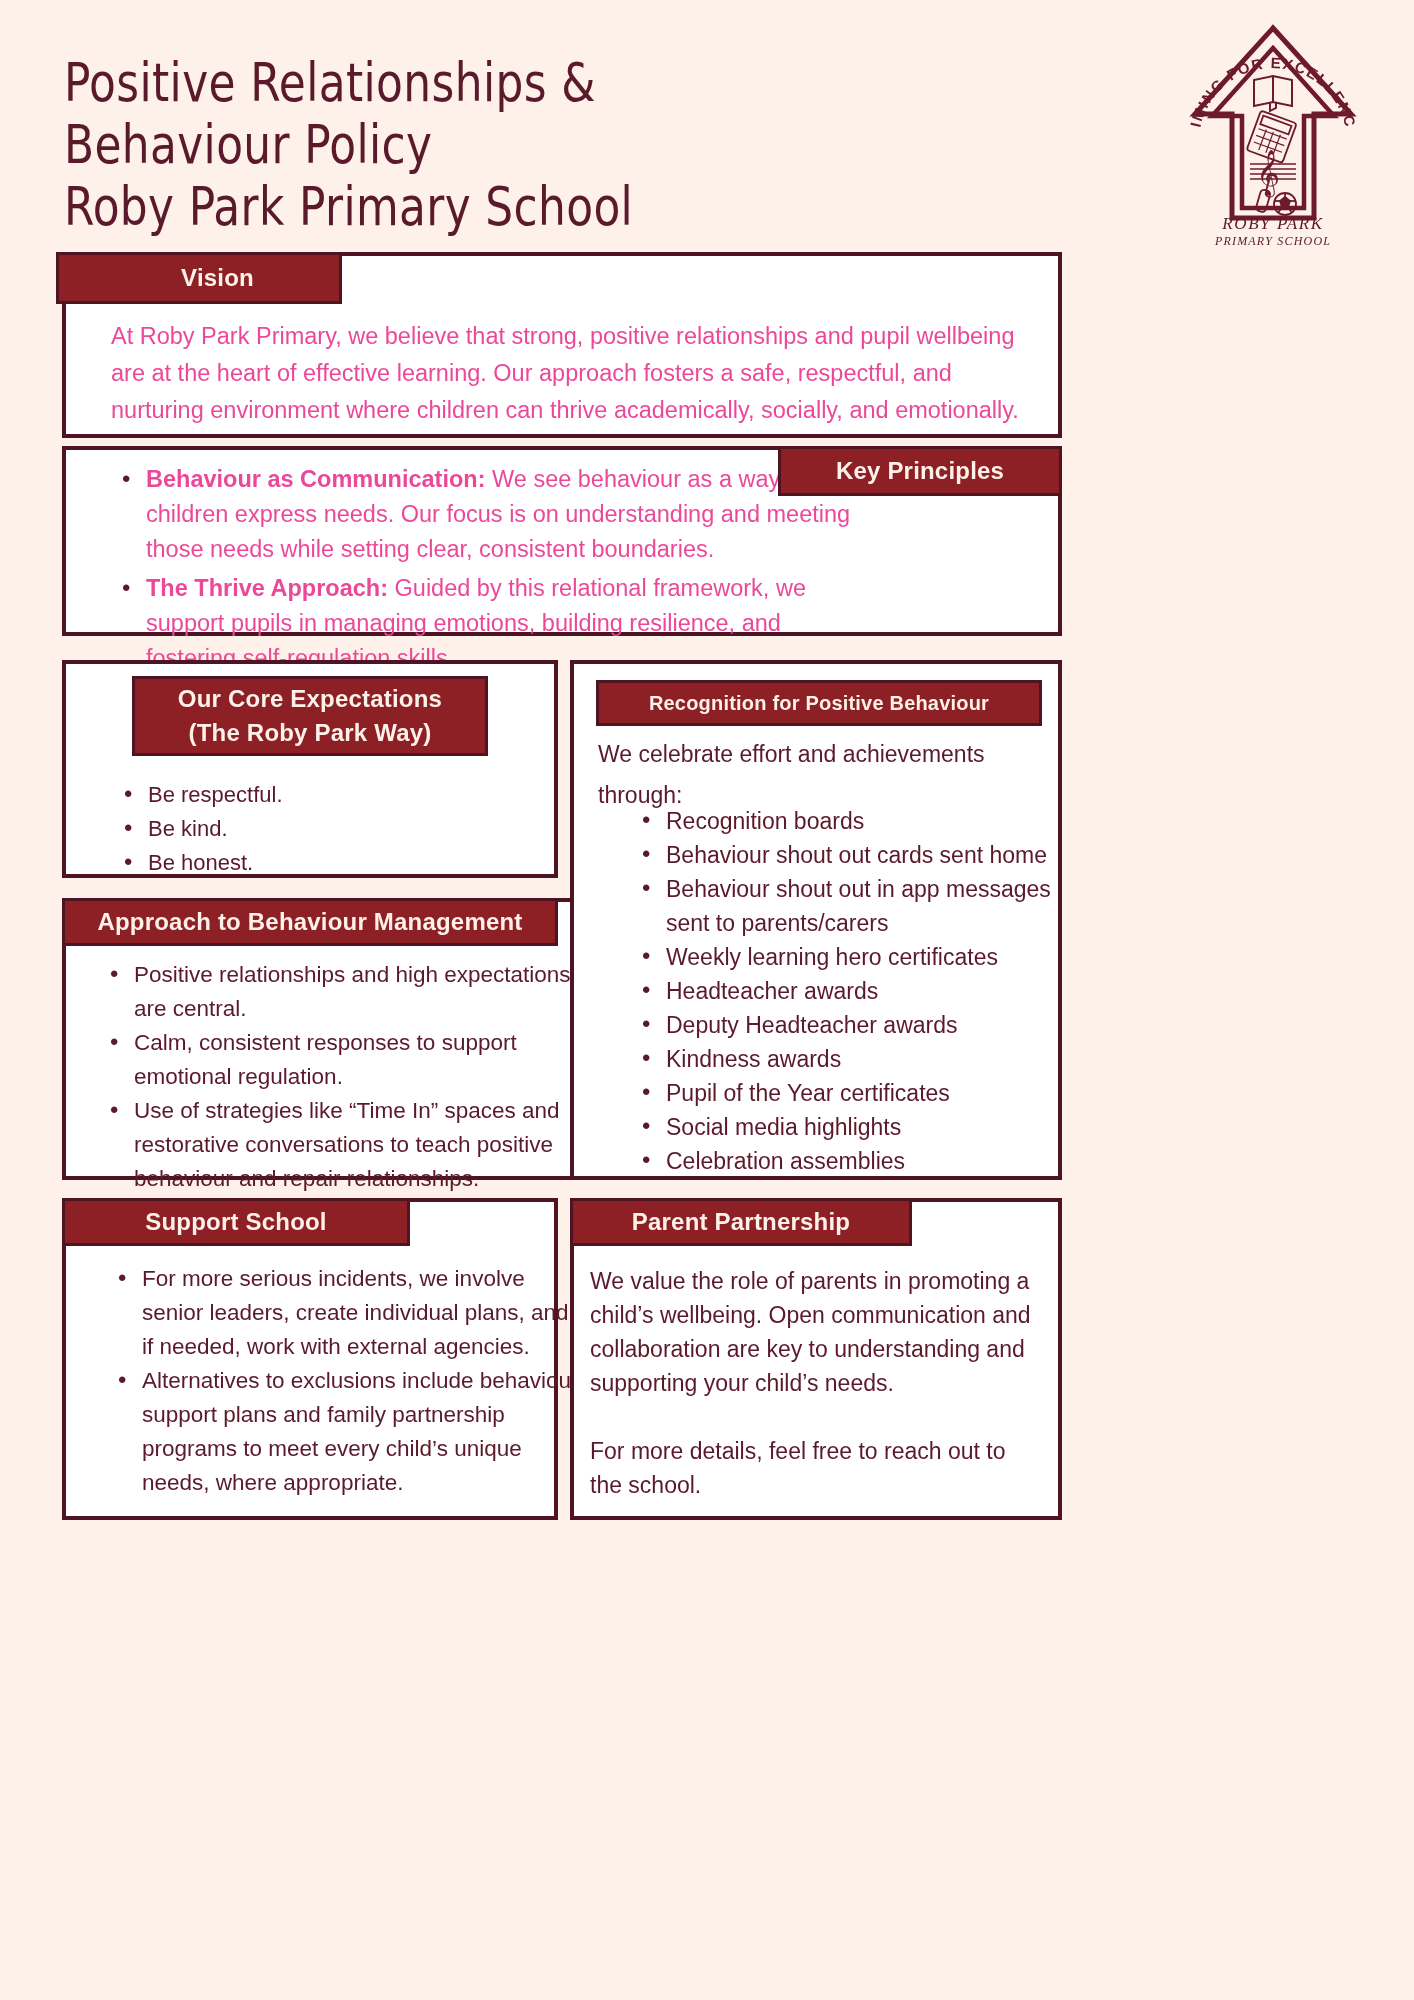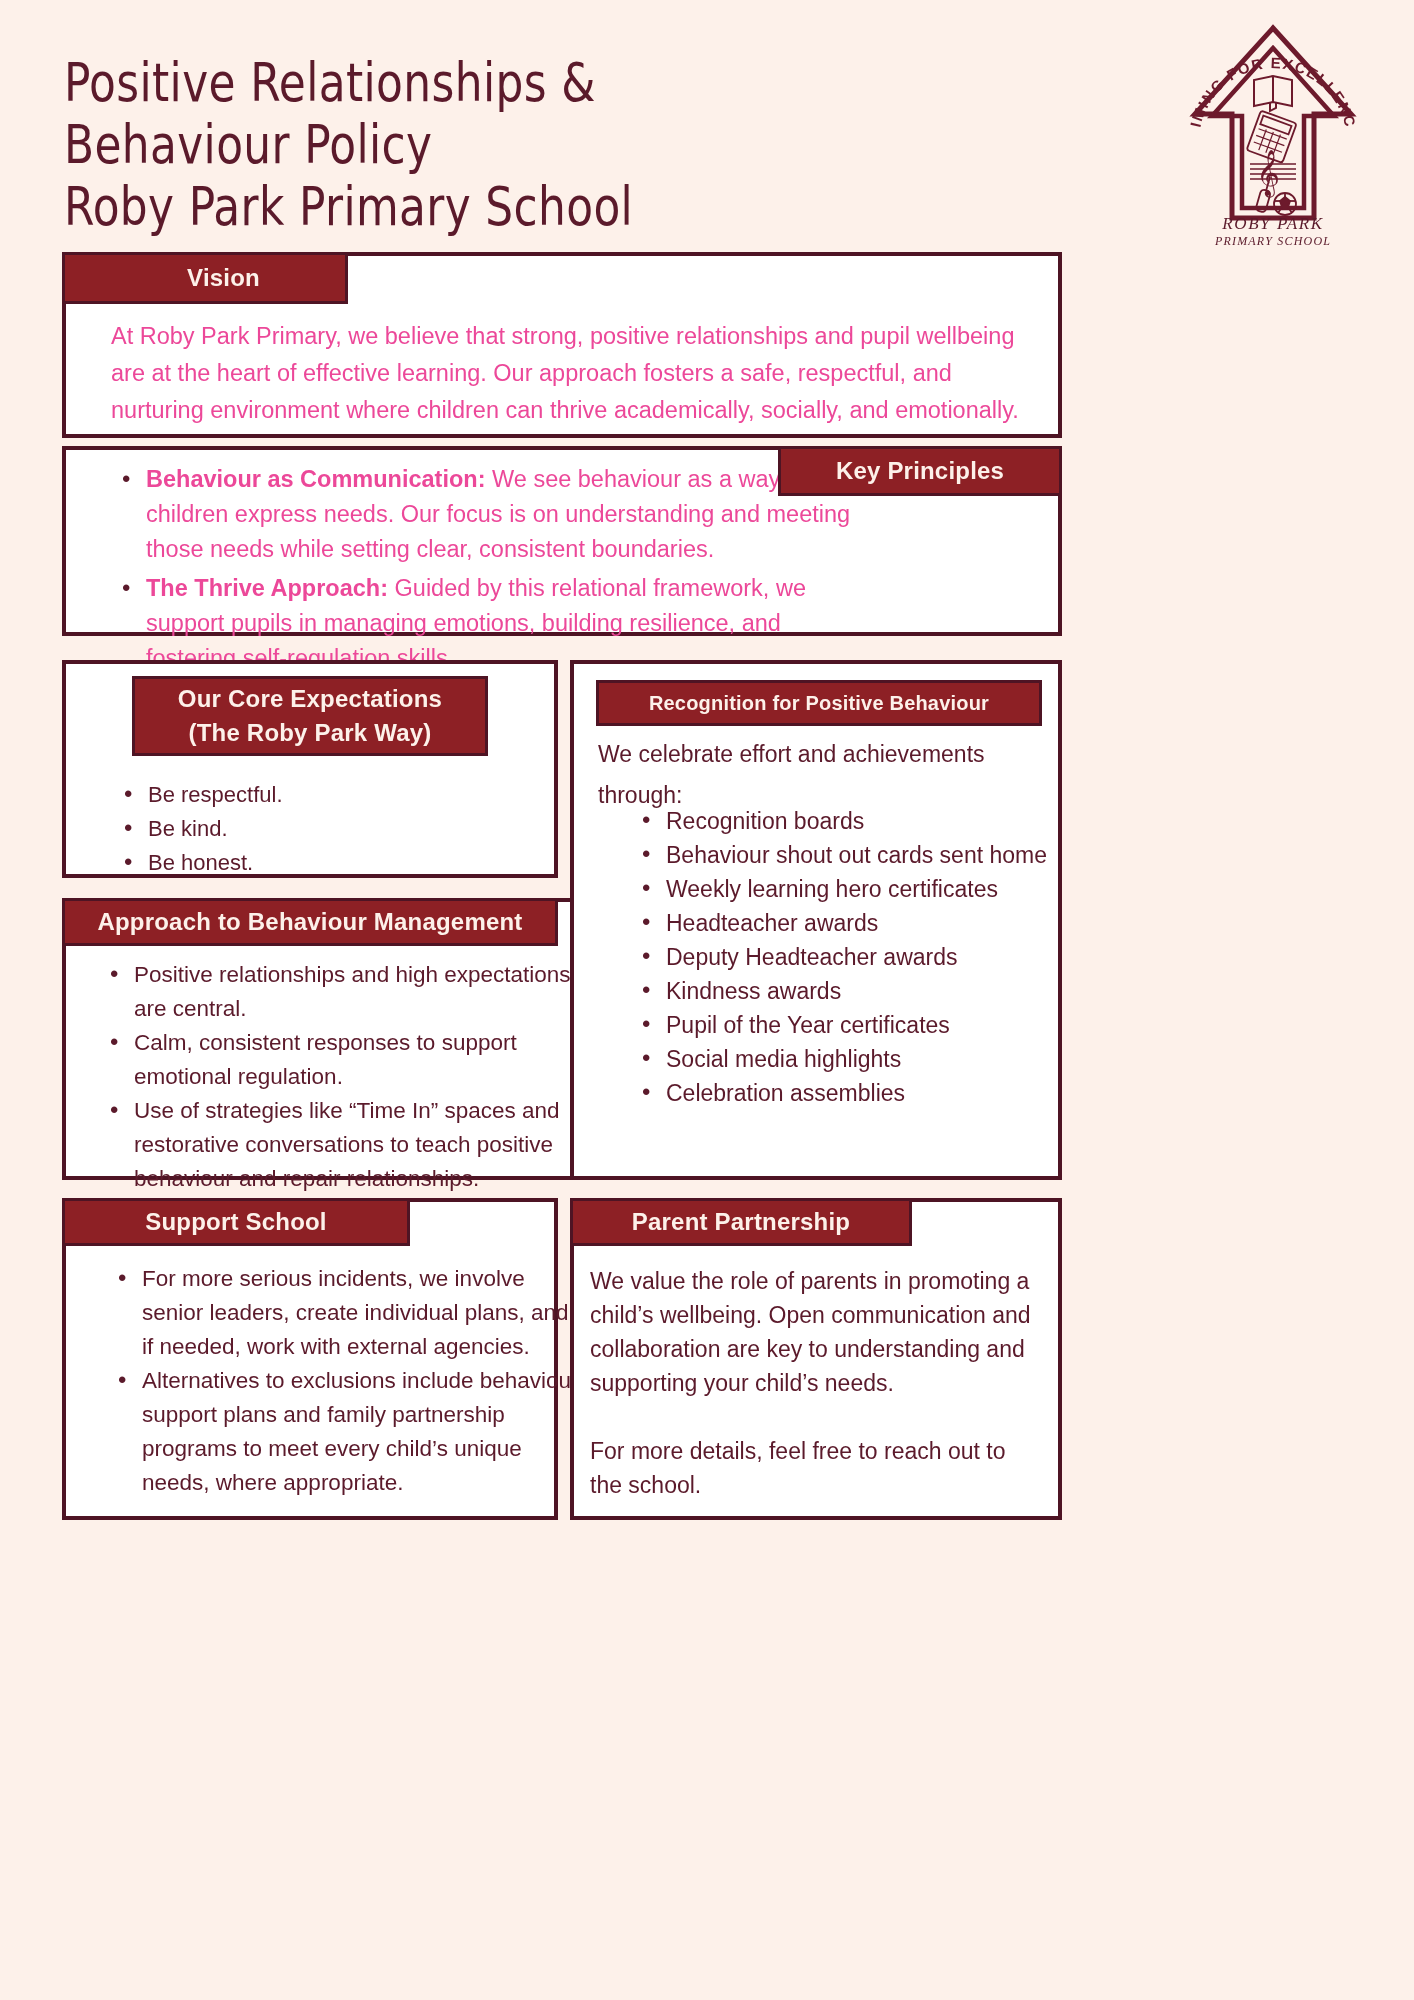--- a/index.html
+++ b/index.html
@@ -117,21 +117,21 @@
     position: absolute;
     left: 0;
     top: -1px;
     font-size: 24px;
     color: #5b1a2b;
   }
   b, .bold { font-weight: bold; }
 
   
   #vision-panel   { left: 62px;  top: 252px; width: 1000px; height: 186px; }
-  #vision-tab     { left: 62px;  top: 252px; width: 286px;  height: 52px; padding-left: 37px; }
+  #vision-tab     { left: 56px;  top: 252px; width: 286px;  height: 52px; padding-left: 37px; }
   #vision-text    { position:absolute; left: 45px; top: 62px; width: 910px; }
 
   #principles-panel { left: 62px; top: 446px; width: 1000px; height: 190px; }
   #principles-tab   { left: 778px; top: 446px; width: 284px; height: 50px; }
   #principles-list  { position: absolute; left: 22px; top: 12px; width: 740px; }
   #principles-list li:nth-child(2) { margin-top: 4px; }
 
   #core-panel { left: 62px;  top: 660px; width: 496px; height: 218px; }
   #core-tab   { left: 132px; top: 676px; width: 356px; height: 80px; }
   #core-list  { position: absolute; left: 24px; top: 114px; width: 420px; font-size: 22px; line-height: 34px; font-weight: normal; }
@@ -267,20 +267,21 @@
       <li>Use of strategies like “Time In” spaces and restorative conversations to teach positive behaviour and repair relationships.</li>
     </ul>
   </div>
   <div class="tab" id="approach-tab">Approach to Behaviour Management</div>
 
   <div class="panel" id="recog-panel">
     <div id="recog-intro">We celebrate effort and achievements through:</div>
     <ul class="blist" id="recog-list">
       <li>Recognition boards</li>
       <li>Behaviour shout out cards sent home</li>
+      <li>Behaviour shout out in app messages sent to parents/carers</li>
       <li>Weekly learning hero certificates</li>
       <li>Headteacher awards</li>
       <li>Deputy Headteacher awards</li>
       <li>Kindness awards</li>
       <li>Pupil of the Year certificates</li>
       <li>Social media highlights</li>
       <li>Celebration assemblies</li>
     </ul>
   </div>
   <div class="tab" id="recog-tab">Recognition for Positive Behaviour</div>

